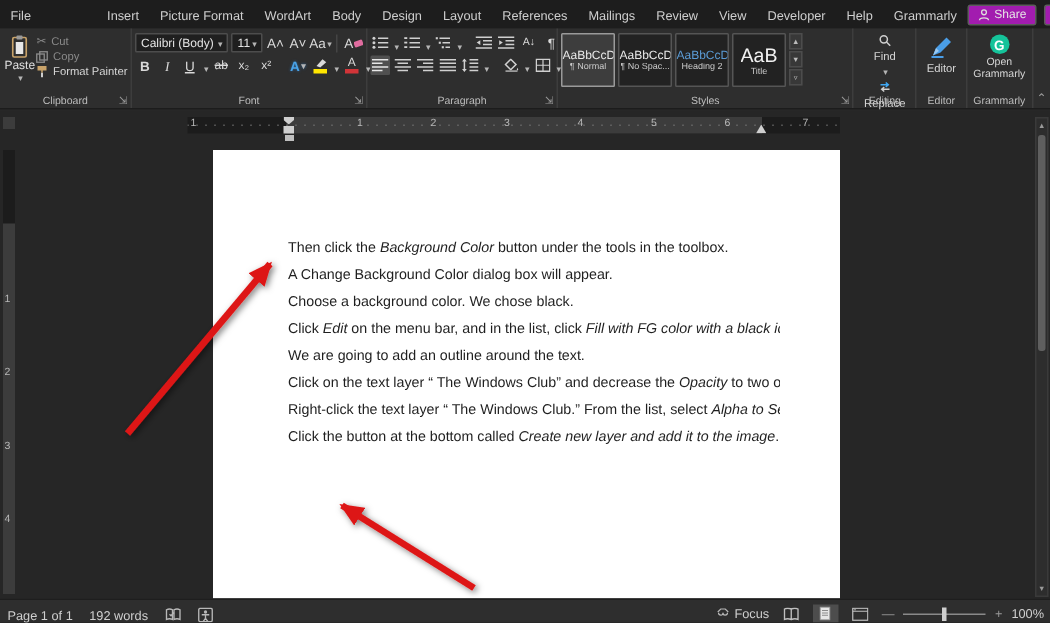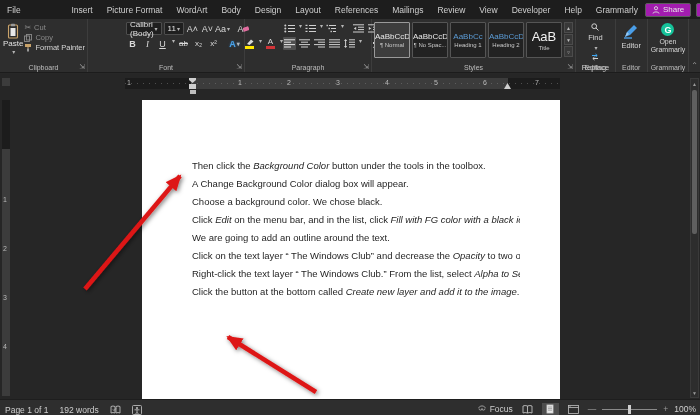--- a/index.html
+++ b/index.html
@@ -19,21 +19,21 @@
   .ribbon { position:absolute; left:0; top:19px; width:700px; height:54px; background:#2e2e2e;
             display:flex; border-bottom:1px solid #1c1c1c; }
   .rgroup { position:relative; height:100%; border-right:1px solid #3d3d3d; padding:2px 2px 12px 2px; }
   .rlabel { position:absolute; bottom:1px; left:0; right:0; text-align:center; font-size:7px; color:#bdbdbd; }
   .launcher { position:absolute; bottom:1px; right:2px; font-size:7px; color:#9a9a9a; }
   .ibtn { display:inline-flex; align-items:center; justify-content:center; min-width:13px; height:13px;
           font-size:9px; color:#d9d9d9; border-radius:1px; }
   .caret { font-size:6px; color:#b5b5b5; margin-left:1px; }
   .combo { background:#1f1f1f; border:1px solid #4d4d4d; height:13px; display:flex; align-items:center;
            font-size:8px; color:#e3e3e3; padding:0 3px; border-radius:1px; justify-content:space-between; }
-  .row { display:flex; align-items:flex-start; gap:2px;margin-left:36px; }
+  .row { display:flex; align-items:flex-end; gap:2px; }
   .vsep { width:1px; height:12px; background:#444; margin:0 2px; }
 
   
   .g-clip { width:88px; display:flex; }
   .paste { width:30px; display:flex; flex-direction:column; align-items:center; font-size:8px; color:#e0e0e0; padding-top:2px; }
   .clip-col { display:flex; flex-direction:column; gap:1px; padding-top:2px; font-size:7.5px; }
   .clip-item { display:flex; align-items:center; gap:3px; color:#8a8a8a; white-space:nowrap; }
   .clip-item.enabled { color:#d6d6d6; }
 
   
@@ -398,24 +398,20 @@
     <div class="cards" id="style-cards">
         <div class="scard selected">
           <span class="prev" style="color: rgb(232, 232, 232);">AaBbCcDc</span>
           <span class="nm">¶ Normal</span>
         </div>
         <div class="scard">
           <span class="prev" style="color: rgb(232, 232, 232);">AaBbCcDc</span>
           <span class="nm">¶ No Spac...</span>
         </div>
         <div class="scard">
-          <span class="prev" style="color: rgb(91, 155, 213);">AaBbCc</span>
-          <span class="nm">Heading 1</span>
-        </div>
-        <div class="scard">
           <span class="prev" style="color: rgb(91, 155, 213);">AaBbCcD</span>
           <span class="nm">Heading 2</span>
         </div>
         <div class="scard">
           <span class="prev big" style="color: rgb(242, 242, 242);">AaB</span>
           <span class="nm">Title</span>
         </div>
       </div>
     <div class="stack">
       <div class="sb">▲</div>

